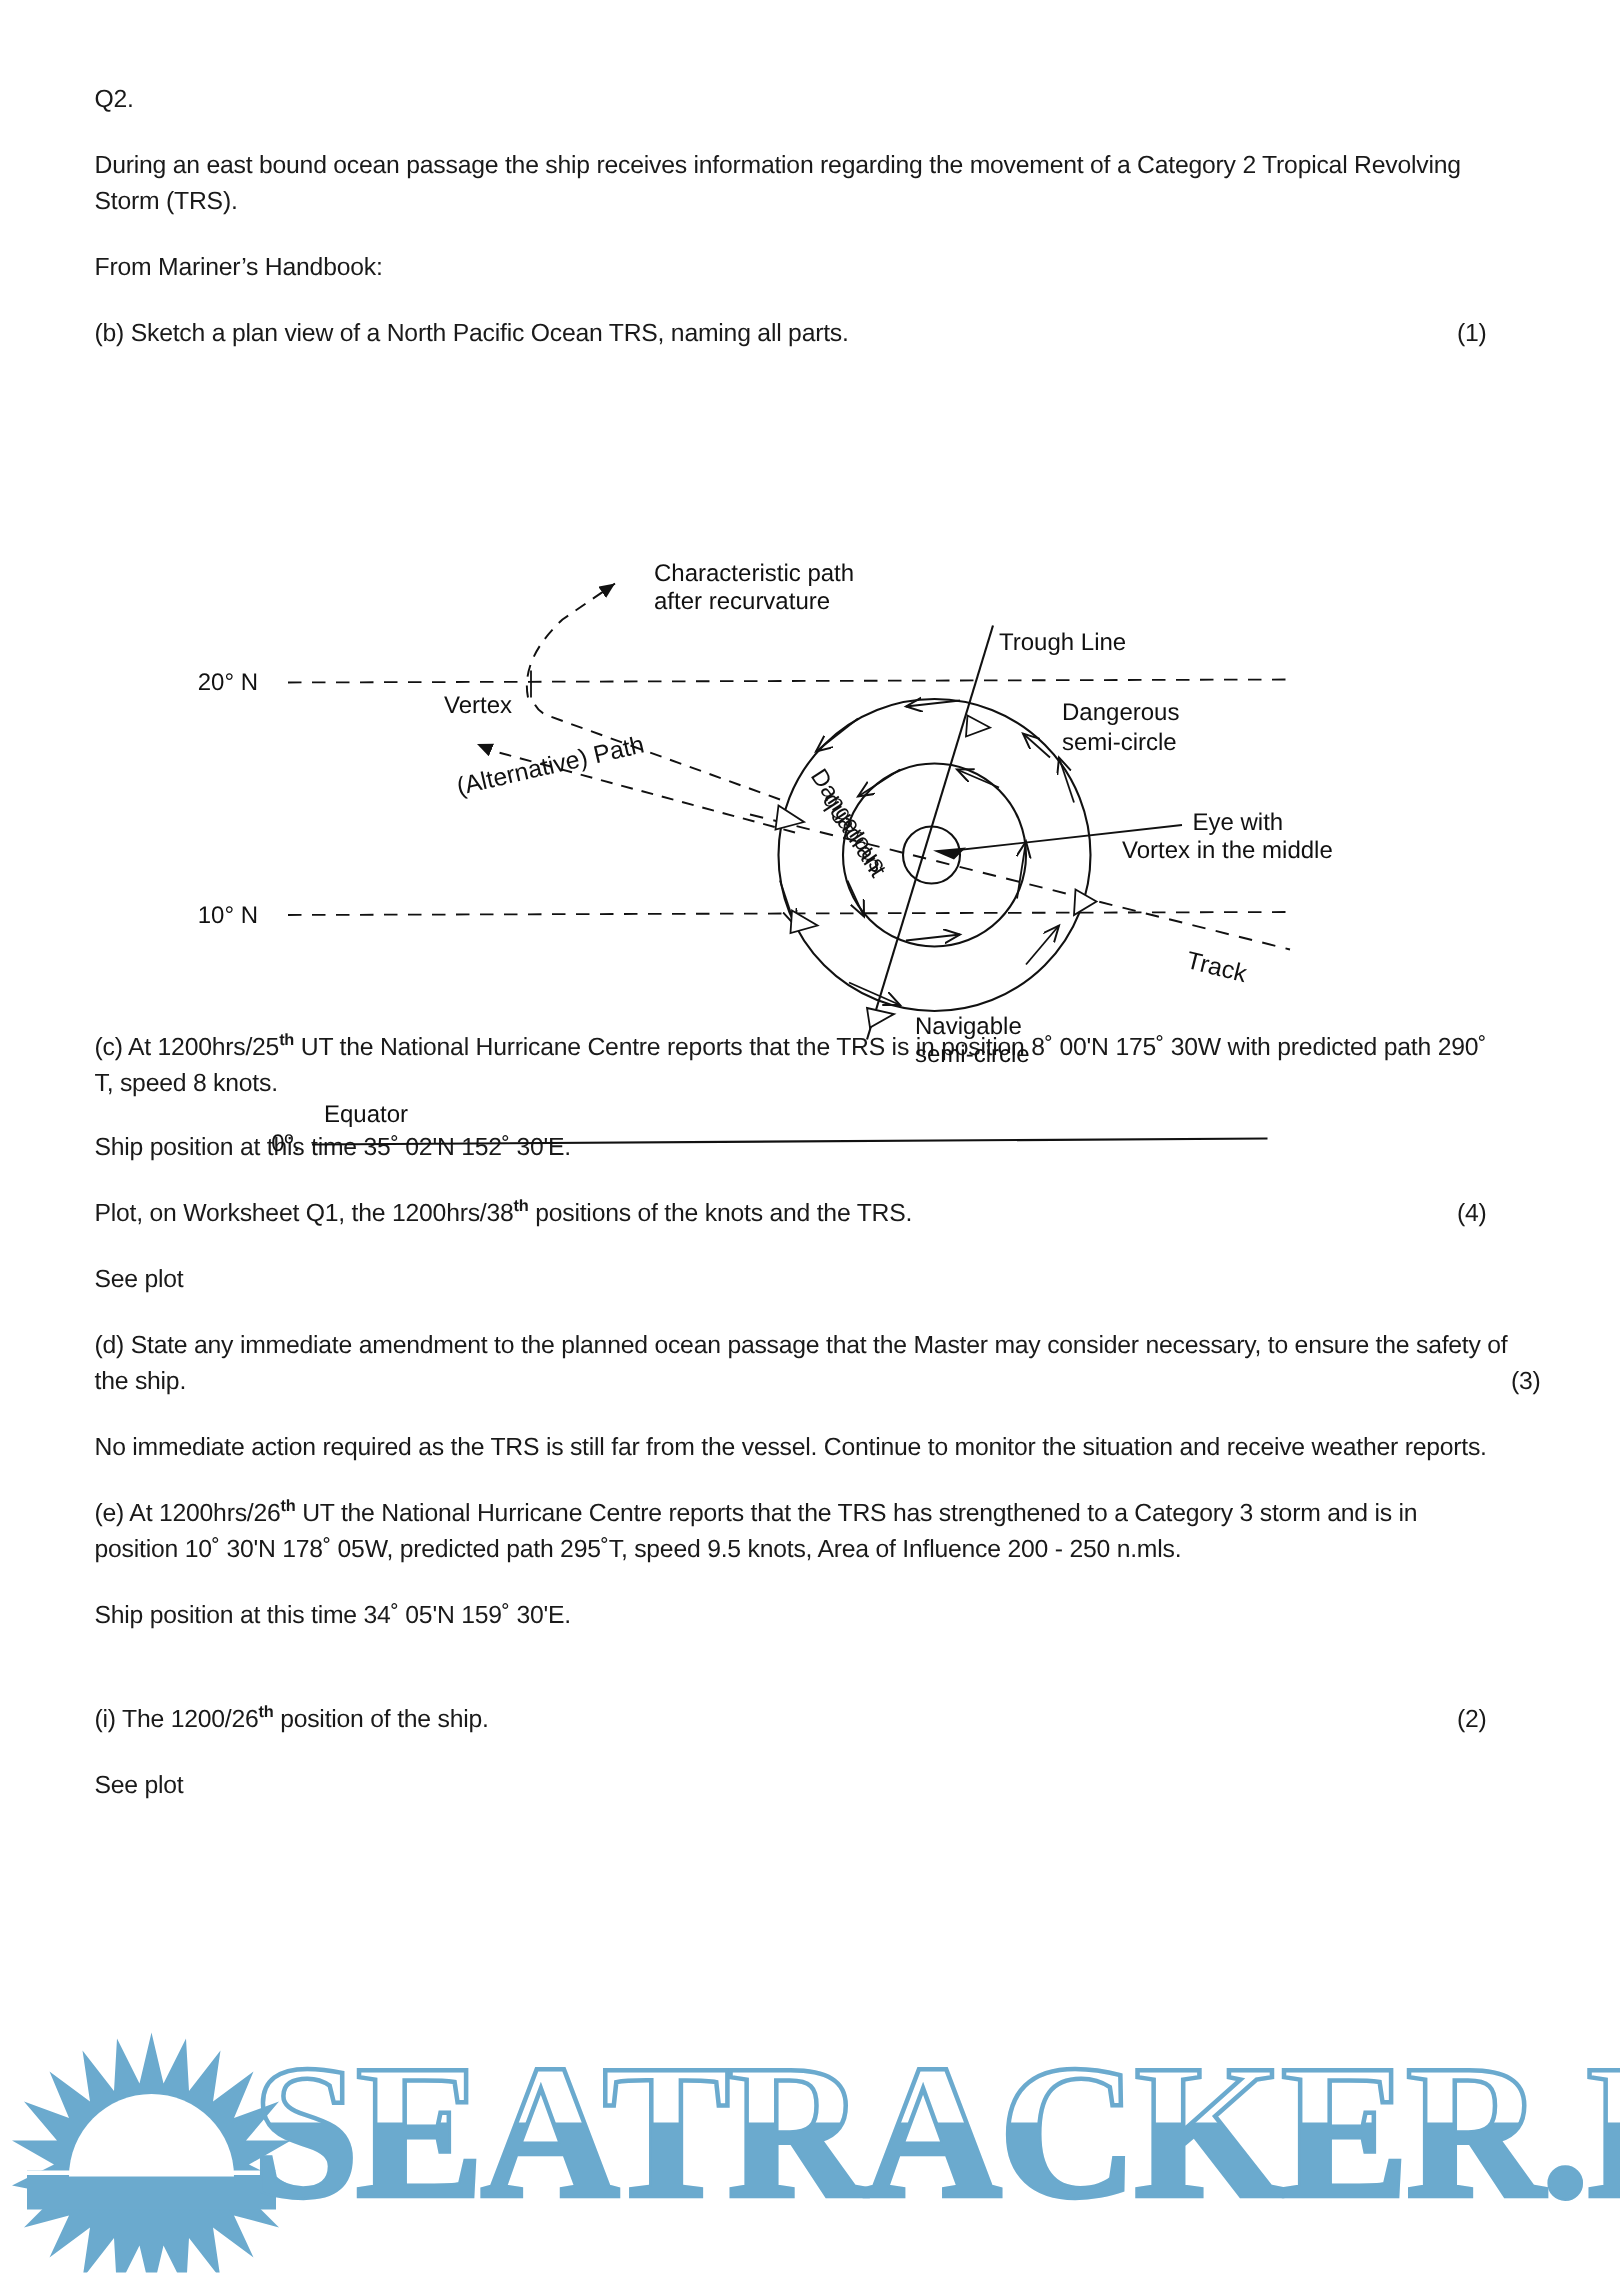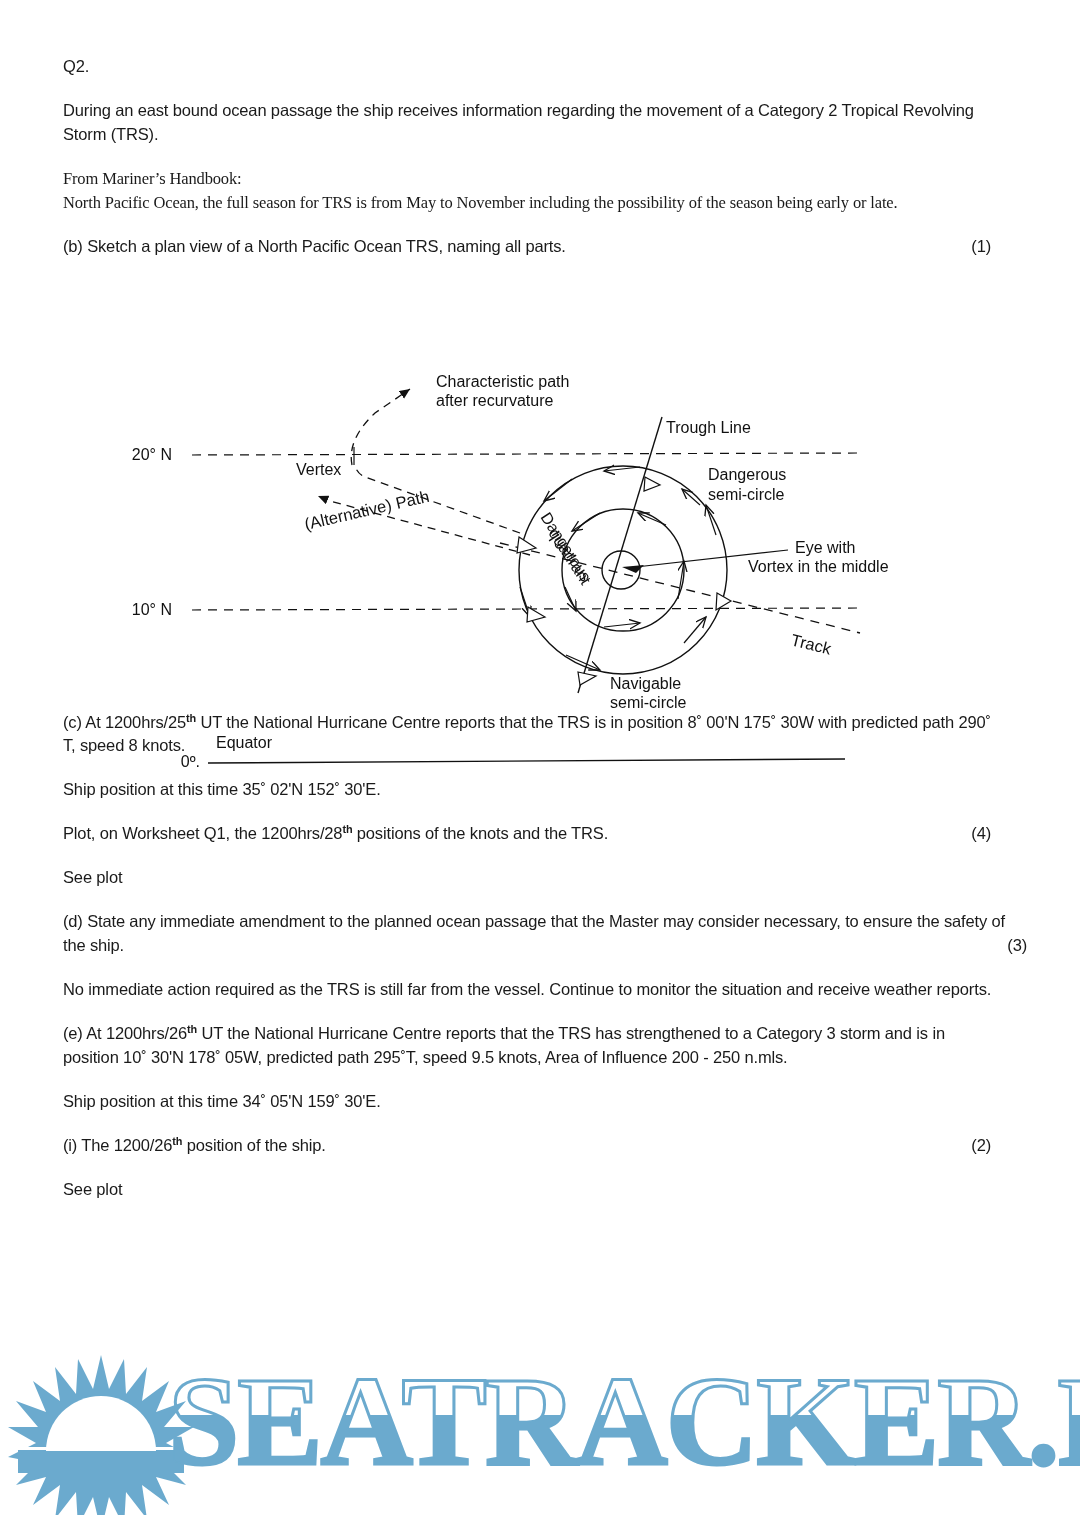--- a/index.html
+++ b/index.html
@@ -27,21 +27,21 @@
     top: 55px;
     width: 942px;
   }
   .para {
     font-size: 16.5px;
     line-height: 1.45;
     margin: 0 0 20px 0;
     position: relative;
     letter-spacing: -0.15px;
   }
-  .para.tight { margin-bottom: 19px; font-family: Liberation Serif, serif; }
+  .para.tight { margin-bottom: 19px; }
   .marks {
     position: absolute;
     right: 14px;
     top: 0;
   }
   .marks.low {
     top: auto;
     bottom: 0;
     right: -22px;
   }
@@ -102,55 +102,54 @@
 
   <div class="doc">
 
     <p class="para">Q2.</p>
 
     <p class="para">During an east bound ocean passage the ship receives information regarding the movement of a Category 2 Tropical Revolving Storm (TRS).</p>
 
 
     <p class="para tight" style="margin-bottom:20px">
       <span>From Mariner’s Handbook:</span><br>
-      <span>North Pacific Ocean, the full season for TRS is from May to November including the possibility of the season being early or late.</span>
     </p>
 
     <p class="para">
       <span>(b) Sketch a plan view of a North Pacific Ocean TRS, naming all parts.</span>
       <span class="marks">(1)</span>
     </p>
 
     <div style="height:432px"></div>
 
     <p class="para">
       <span>(c) At 1200hrs/25</span><sup>th</sup><span> UT the National Hurricane Centre reports that the TRS is in position 8˚ 00'N 175˚ 30W with predicted path 290˚ T, speed 8 knots.</span>
     </p>
 
     <p class="para">Ship position at this time 35˚ 02'N 152˚ 30'E.</p>
 
     <p class="para">
-      <span>Plot, on Worksheet Q1, the 1200hrs/28</span><sup>th</sup><span> positions of the knots and the TRS.</span>
+      <span>Plot, on Worksheet Q1, the 1200hrs/38</span><sup>th</sup><span> positions of the knots and the TRS.</span>
       <span class="marks">(4)</span>
     </p>
 
     <p class="para">See plot</p>
 
     <p class="para">
       <span>(d) State any immediate amendment to the planned ocean passage that the Master may consider necessary, to ensure the safety of the ship.</span>
       <span class="marks low">(3)</span>
     </p>
 
     <p class="para">No immediate action required as the TRS is still far from the vessel. Continue to monitor the situation and receive weather reports.</p>
 
     <p class="para">
       <span>(e) At 1200hrs/26</span><sup>th</sup><span> UT the National Hurricane Centre reports that the TRS has strengthened to a Category 3 storm and is in position 10˚ 30'N 178˚ 05W, predicted path 295˚T, speed 9.5 knots, Area of Influence 200 - 250 n.mls.</span>
     </p>
 
-    <p class="para" style="margin-bottom:20px">Ship position at this time 34˚ 05'N 159˚ 30'E.</p>
+    <p class="para" style="margin-bottom:45px">Ship position at this time 34˚ 05'N 159˚ 30'E.</p>
 
 
     <p class="para">
       <span>(i) The 1200/26</span><sup>th</sup><span> position of the ship.</span>
       <span class="marks">(2)</span>
     </p>
 
     <p class="para">See plot</p>
 
   </div>

